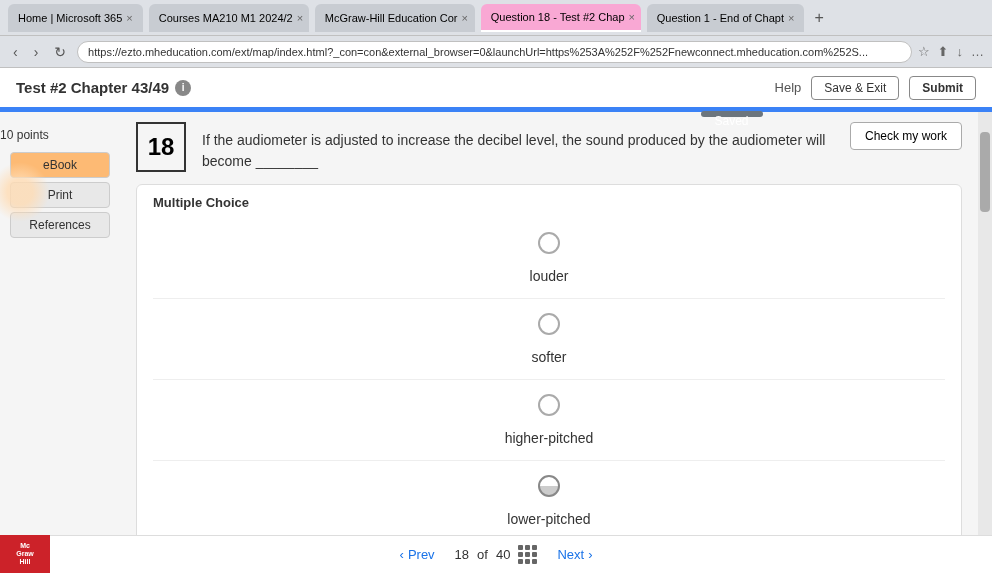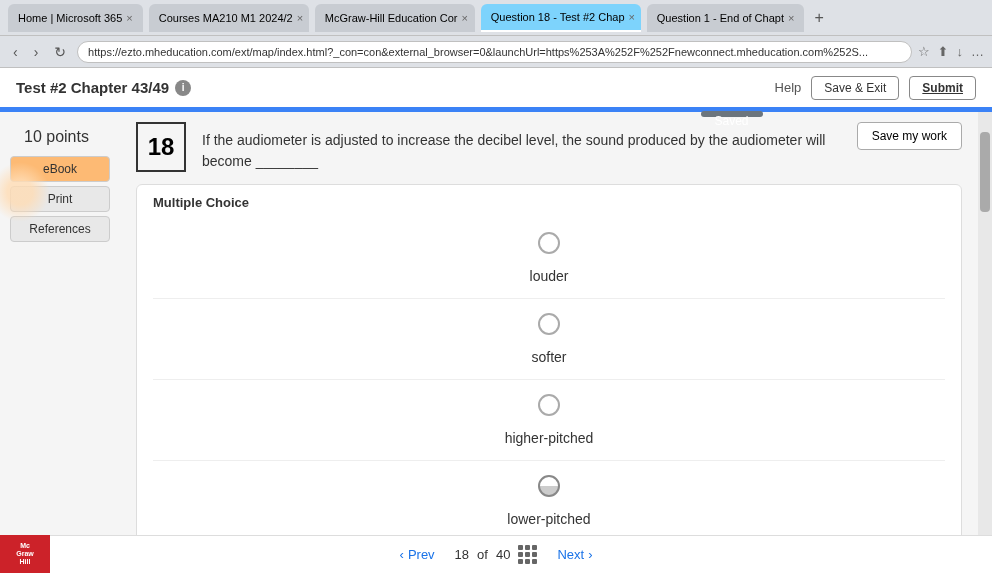--- a/index.html
+++ b/index.html
@@ -1,48 +1,48 @@
 <!DOCTYPE html>
 <html><head>
   <meta charset="utf-8">
   <style>
     * { box-sizing: border-box; margin: 0; padding: 0; }
     body { font-family: Arial, sans-serif; font-size: 14px; background: #f0f0f0; width: 992px; height: 573px; overflow: hidden; }
 
     
     .browser-chrome { background: #dee1e6; height: 36px; display: flex; align-items: center; padding: 0 8px; gap: 6px; border-bottom: 1px solid #c0c0c0; }
     .browser-tab { background: #fff; border-radius: 6px 6px 0 0; padding: 4px 10px; font-size: 11px; display: flex; align-items: center; gap: 4px; height: 28px; white-space: nowrap; overflow: hidden; max-width: 160px; }
-    .browser-tab.active { background: #7dd3fc; border-bottom: 2px solid #fff; }
+    .browser-tab.active { background: #f9a8d4; border-bottom: 2px solid #fff; }
     .browser-tab.inactive { background: #c8ccd2; }
     .tab-close { font-size: 11px; color: #666; cursor: pointer; }
     .tab-add { background: none; border: none; font-size: 16px; cursor: pointer; color: #555; padding: 0 4px; }
 
     
     .address-row { background: #dee1e6; height: 32px; display: flex; align-items: center; padding: 0 8px; gap: 6px; border-bottom: 1px solid #c0c0c0; }
     .nav-btn { background: none; border: none; font-size: 14px; cursor: pointer; color: #555; padding: 2px 5px; }
     .address-bar { flex: 1; background: #fff; border: 1px solid #c0c0c0; border-radius: 14px; height: 22px; display: flex; align-items: center; padding: 0 10px; font-size: 11px; color: #333; overflow: hidden; }
     .address-icons { display: flex; gap: 8px; align-items: center; }
     .addr-icon { color: #666; font-size: 13px; cursor: pointer; }
 
     
     .app-header { background: #fff; height: 44px; display: flex; padding: 0 16px; border-bottom: 5px solid #3b82f6; gap: 12px; }
     .test-title { font-size: 15px; font-weight: 600; color: #333; display: flex; align-items: center; gap: 6px; flex: 1; }
     .info-icon { width: 16px; height: 16px; border-radius: 50%; background: #888; color: #fff; font-size: 10px; display: flex; align-items: center; justify-content: center; cursor: pointer; }
     .saved-badge { background: #6c757d; color: #fff; border-radius: 12px; padding: 3px 14px; font-size: 12px; margin-top: 43px; }
     .header-btns { display: flex; gap: 10px; align-items: center; }
     .header-link { color: #555; font-size: 13px; cursor: pointer; background: none; border: none; }
     .save-exit-btn { background: none; border: 1px solid #888; border-radius: 4px; padding: 4px 12px; font-size: 12px; cursor: pointer; color: #333; }
-    .submit-btn { background: none; border: 1px solid #888; border-radius: 4px; padding: 4px 12px; font-size: 12px; cursor: pointer; color: #333; font-weight: 600; text-decoration: underline; }
+    .submit-btn { background: none; border: 1px solid #888; border-radius: 4px; padding: 4px 12px; font-size: 12px; cursor: pointer; color: #333; font-weight: 600; }
 
     
     .main-content { display: flex; height: calc(573px - 36px - 32px - 44px - 38px); background: #f5f5f5; }
 
     
     .sidebar { width: 120px; padding: 10px 0; position: relative; }
-    .points-label { font-size: 16px; color: #333; padding: 6px 24px; }
+    .points-label { font-size: 12px; color: #333; padding: 6px 0; }
     .sidebar-btn { display: block; background: #e8e8e8; border: 1px solid #ccc; border-radius: 4px; margin: 4px 10px; padding: 5px 8px; font-size: 12px; text-align: center; cursor: pointer; color: #333; width: calc(100% - 20px); }
     .sidebar-btn.active { background: #fdba74; }
     .finger-hint { position: absolute; left: -10px; top: 50px; width: 60px; height: 60px; background: radial-gradient(ellipse, rgba(255,220,180,0.8) 30%, transparent 70%); border-radius: 50%; }
 
     
     .question-area { flex: 1; padding: 10px 16px; overflow-y: auto; }
     .question-header { display: flex; align-items: flex-start; gap: 16px; margin-bottom: 12px; }
     .question-num-box { width: 50px; height: 50px; border: 2px solid #333; display: flex; align-items: center; justify-content: center; font-size: 24px; font-weight: bold; flex-shrink: 0; }
     .question-text { font-size: 14px; color: #333; line-height: 1.5; flex: 1; padding-top: 8px; }
     .check-work-btn { background: #fff; border: 1px solid #aaa; border-radius: 4px; padding: 6px 14px; font-size: 12px; cursor: pointer; white-space: nowrap; }
@@ -144,21 +144,21 @@
   </div>
 
   <div class="question-area">
     <div class="question-header">
       <div class="question-num-box">
         <span>18</span>
       </div>
       <div class="question-text">
         <span>If the audiometer is adjusted to increase the decibel level, the sound produced by the audiometer will become ________</span>
       </div>
-      <button class="check-work-btn">Save my work</button>
+      <button class="check-work-btn">Check my work</button>
     </div>
 
     <div class="answer-card">
       <div class="multiple-choice-label">Multiple Choice</div>
 
       <div class="answer-option">
         <div class="radio-circle"></div>
         <span class="option-text">louder</span>
       </div>
 

